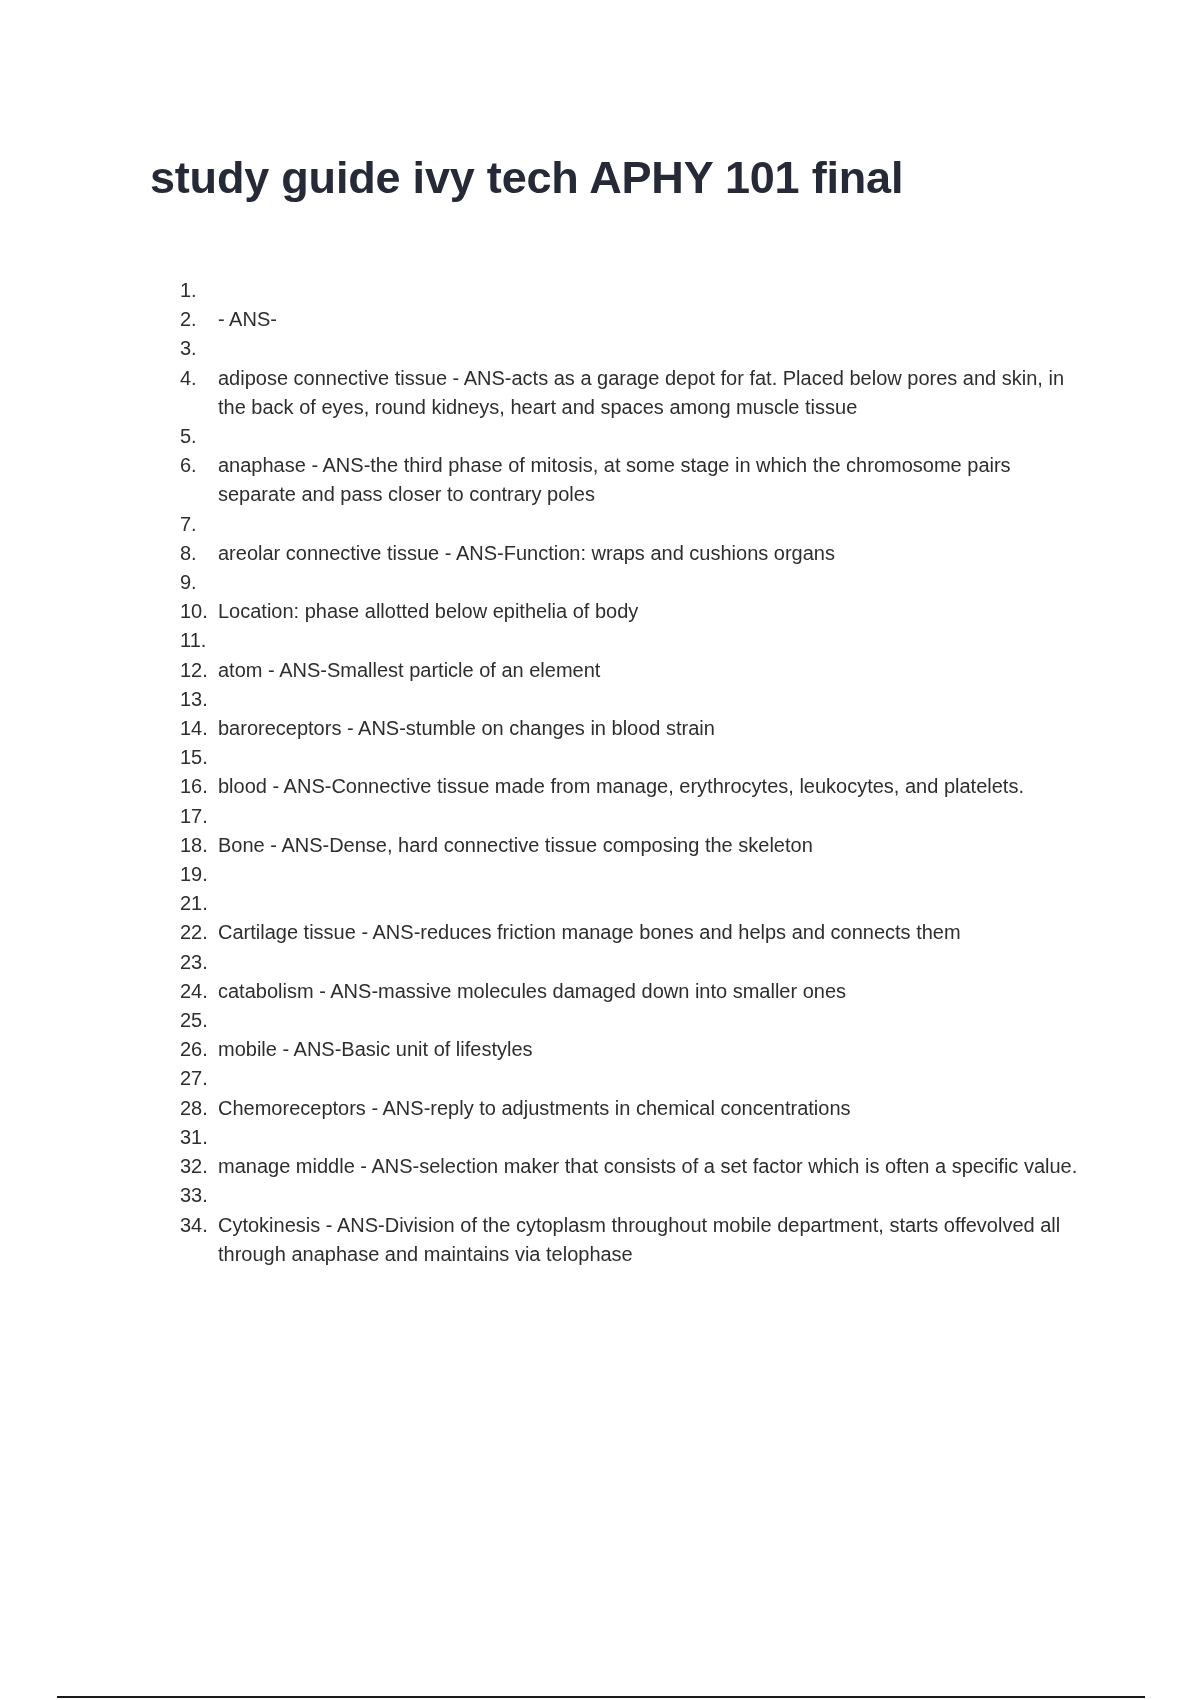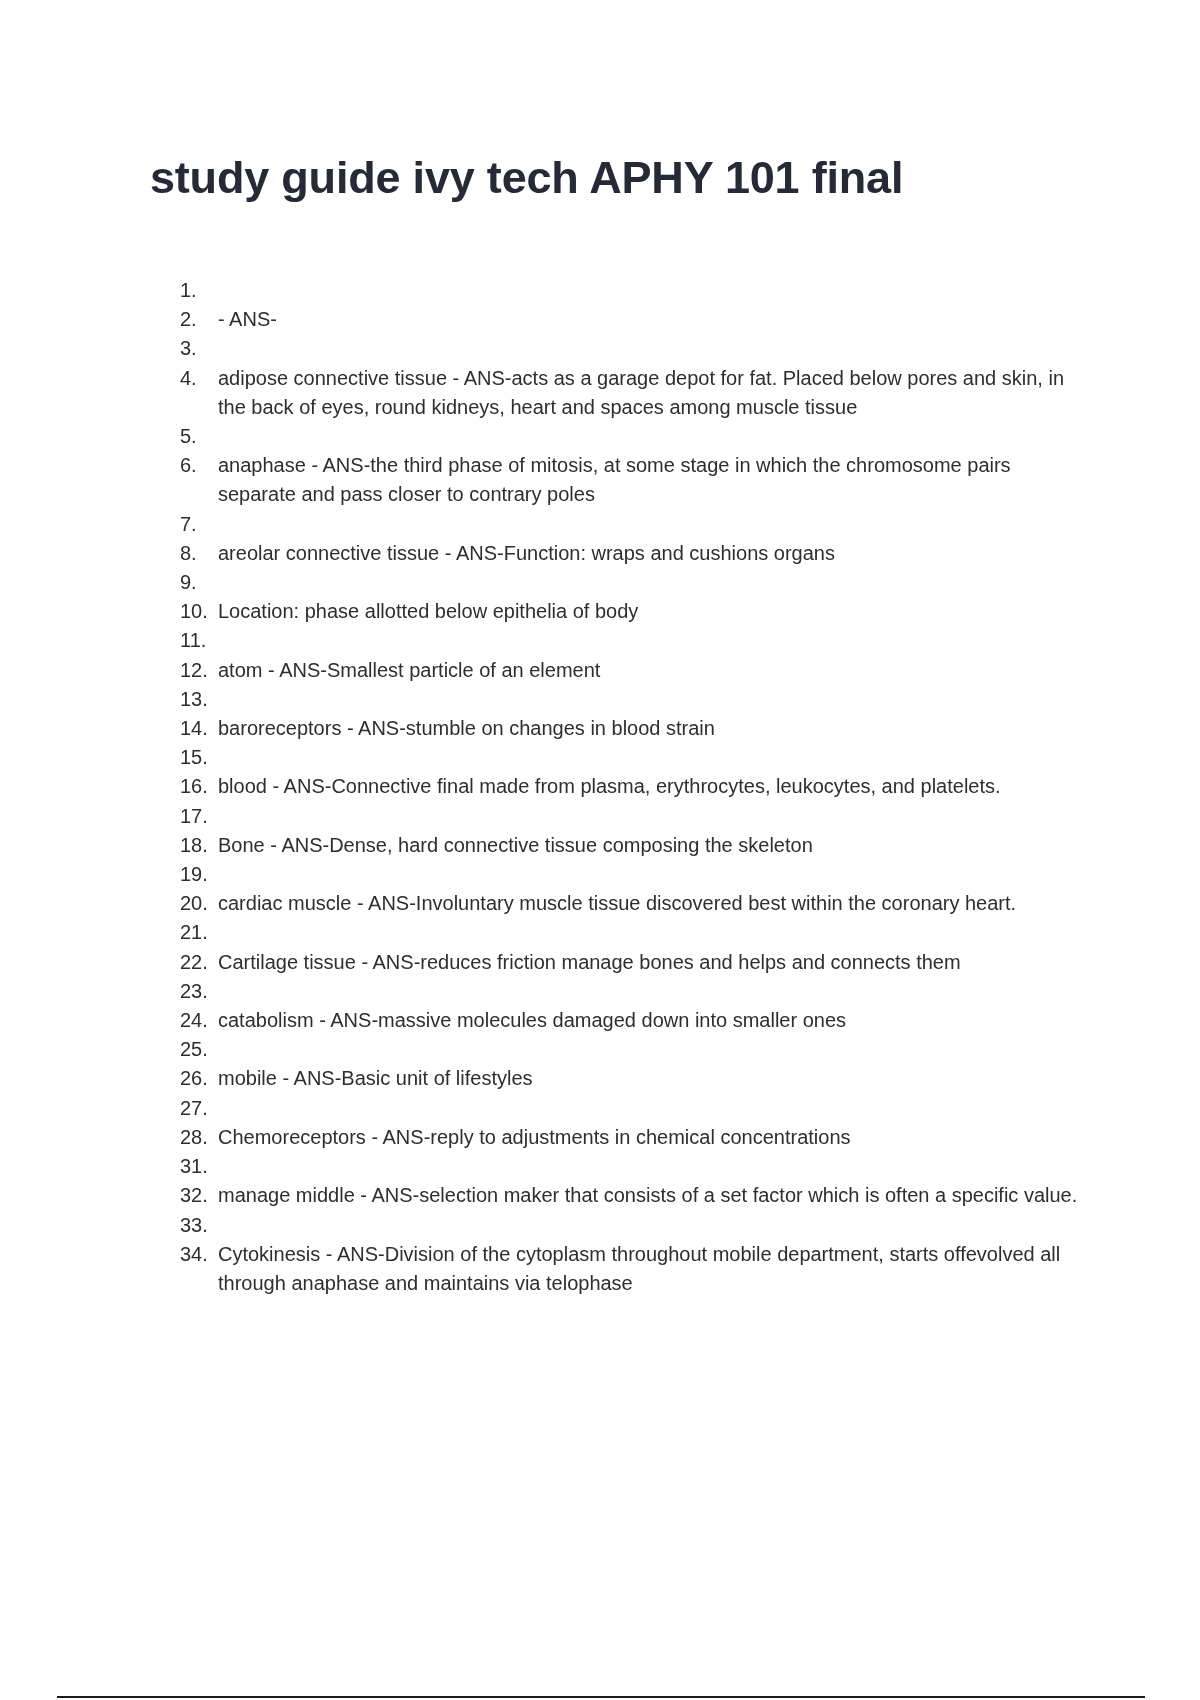--- a/index.html
+++ b/index.html
@@ -133,39 +133,35 @@
     <li class="qa-item">
         <span class="qa-num">14.</span>
         <span class="qa-text">baroreceptors - ANS-stumble on changes in blood strain</span>
       </li>
     <li class="qa-item">
         <span class="qa-num">15.</span>
         <span class="qa-text"></span>
       </li>
     <li class="qa-item">
         <span class="qa-num">16.</span>
-        <span class="qa-text">blood - ANS-Connective final made from plasma, erythrocytes, leukocytes, and platelets.</span>
+        <span class="qa-text">blood - ANS-Connective tissue made from manage, erythrocytes, leukocytes, and platelets.</span>
       </li>
     <li class="qa-item">
         <span class="qa-num">17.</span>
         <span class="qa-text"></span>
       </li>
     <li class="qa-item">
         <span class="qa-num">18.</span>
         <span class="qa-text">Bone - ANS-Dense, hard connective tissue composing the skeleton</span>
       </li>
     <li class="qa-item">
         <span class="qa-num">19.</span>
         <span class="qa-text"></span>
       </li>
     <li class="qa-item">
-        <span class="qa-num">20.</span>
-        <span class="qa-text">cardiac muscle - ANS-Involuntary muscle tissue discovered best within the coronary heart.</span>
-      </li>
-    <li class="qa-item">
         <span class="qa-num">21.</span>
         <span class="qa-text"></span>
       </li>
     <li class="qa-item">
         <span class="qa-num">22.</span>
         <span class="qa-text">Cartilage tissue - ANS-reduces friction manage bones and helps and connects them</span>
       </li>
     <li class="qa-item">
         <span class="qa-num">23.</span>
         <span class="qa-text"></span>

